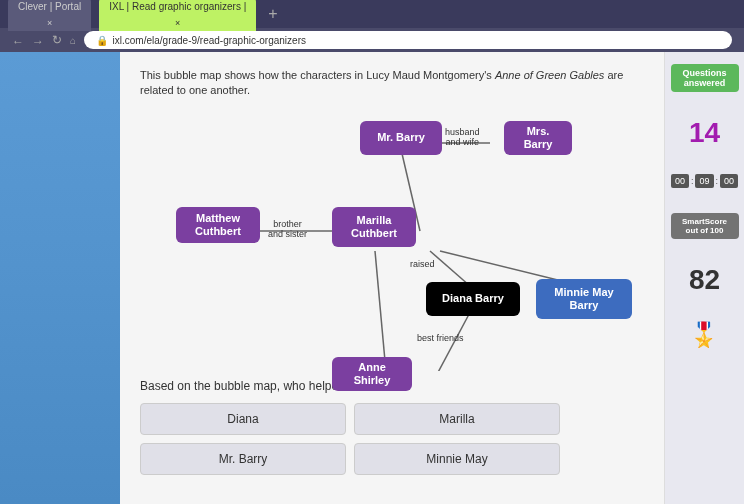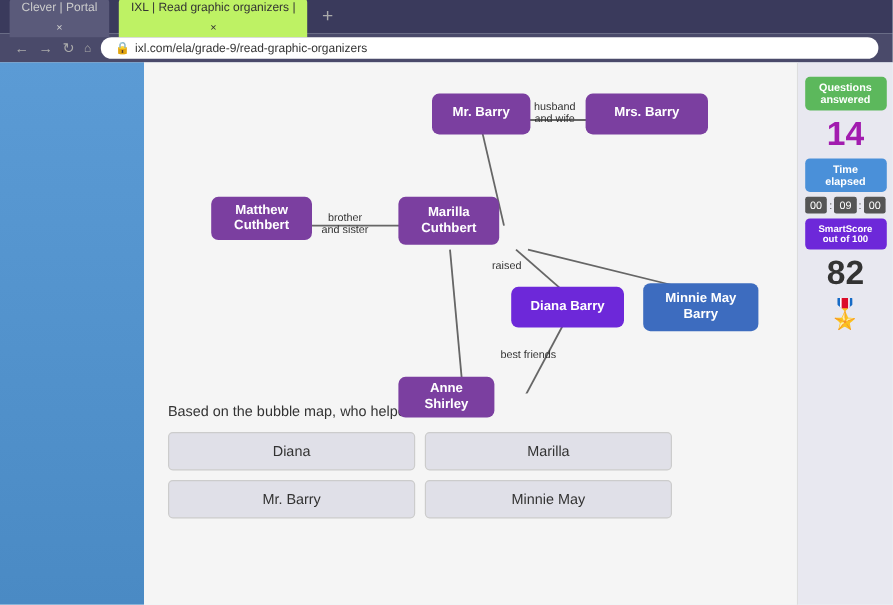--- a/index.html
+++ b/index.html
@@ -84,21 +84,21 @@
     }
 
     
     .right-sidebar {
       width: 80px;
       background: #e8e8f0;
       display: flex;
       flex-direction: column;
       align-items: center;
       padding: 12px 0;
-      gap: 4px;
+      gap: 25px;
       border-left: 1px solid #ddd;
     }
 
     .questions-badge {
       background: #5cb85c;
       color: white;
       font-size: 9px;
       font-weight: bold;
       text-align: center;
       padding: 4px 6px;
@@ -127,21 +127,21 @@
       justify-content: center;
     }
     .timer-cell {
       background: #555;
       color: white;
       font-size: 9px;
       padding: 2px 4px;
       border-radius: 2px;
     }
     .smart-score-badge {
-      background: #6d28d9;
+      background: #737373;
       color: white;
       font-size: 8px;
       font-weight: bold;
       text-align: center;
       padding: 4px 6px;
       border-radius: 4px;
       width: 68px;
     }
     .score-number {
       font-size: 28px;
@@ -186,21 +186,21 @@
       align-items: center;
       justify-content: center;
       text-align: center;
       font-weight: bold;
       font-size: 11px;
       color: white;
       padding: 6px 8px;
       line-height: 1.2;
     }
     .bubble-purple { background: #7b3fa0; }
-    .bubble-magenta { background: #6d28d9; }
+    .bubble-magenta { background: #000000; }
     .bubble-blue { background: #3d6cbf; }
 
     
     .conn-label {
       position: absolute;
       font-size: 9px;
       color: #333;
       text-align: center;
       pointer-events: none;
     }
@@ -256,20 +256,23 @@
     <span>ixl.com/ela/grade-9/read-graphic-organizers</span>
   </div>
 </div>
 
 <div class="main-content">
 
   <div class="left-sidebar"></div>
 
   <div class="page-area">
 
+    <p class="intro-text">
+      This bubble map shows how the characters in Lucy Maud Montgomery's <em>Anne of Green Gables</em> are related to one another.
+    </p>
 
     <div class="bubble-map-container">
 
       <svg class="connections-svg">
 
         <line x1="300" y1="32" x2="350" y2="32" stroke="#666" stroke-width="1.5"></line>
 
         <line x1="120" y1="120" x2="195" y2="120" stroke="#666" stroke-width="1.5"></line>
 
         <line x1="260" y1="34" x2="280" y2="120" stroke="#666" stroke-width="1.5"></line>
@@ -285,21 +288,21 @@
 
       <div class="conn-label" style="left:305px; top:16px;">husband<br>and wife</div>
       <div class="conn-label" style="left:128px; top:108px;">brother<br>and sister</div>
       <div class="conn-label" style="left:270px; top:148px;">raised</div>
       <div class="conn-label" style="left:265px; top:222px;padding-left:12px;">best friends</div>
 
       <div class="bubble bubble-purple" style="left:220px; top:10px; width:82px; height:34px;">
         <span>Mr. Barry</span>
       </div>
 
-      <div class="bubble bubble-purple" style="left:348px; top:10px; width:102px; height:34px;">
+      <div class="bubble bubble-purple" style="left:364px; top:10px; width:68px; height:34px;">
         <span>Mrs. Barry</span>
       </div>
 
       <div class="bubble bubble-purple" style="left:36px; top:96px; width:84px; height:36px;">
         <span>Matthew<br>Cuthbert</span>
       </div>
 
       <div class="bubble bubble-purple" style="left:192px; top:96px; width:84px; height:40px;">
         <span>Marilla<br>Cuthbert</span>
       </div>
@@ -334,23 +337,20 @@
         </div>
       </div>
     </div>
   </div>
 
   <div class="right-sidebar">
     <div class="questions-badge">
       <span>Questions answered</span>
     </div>
     <div class="questions-number">14</div>
-    <div class="time-box">
-      <span>Time elapsed</span>
-    </div>
     <div class="timer-display">
       <span class="timer-cell">00</span>
       <span style="color:#555;font-size:9px;align-self:center;">:</span>
       <span class="timer-cell">09</span>
       <span style="color:#555;font-size:9px;align-self:center;">:</span>
       <span class="timer-cell">00</span>
     </div>
     <div class="smart-score-badge">
       <span>SmartScore out of 100</span>
     </div>

